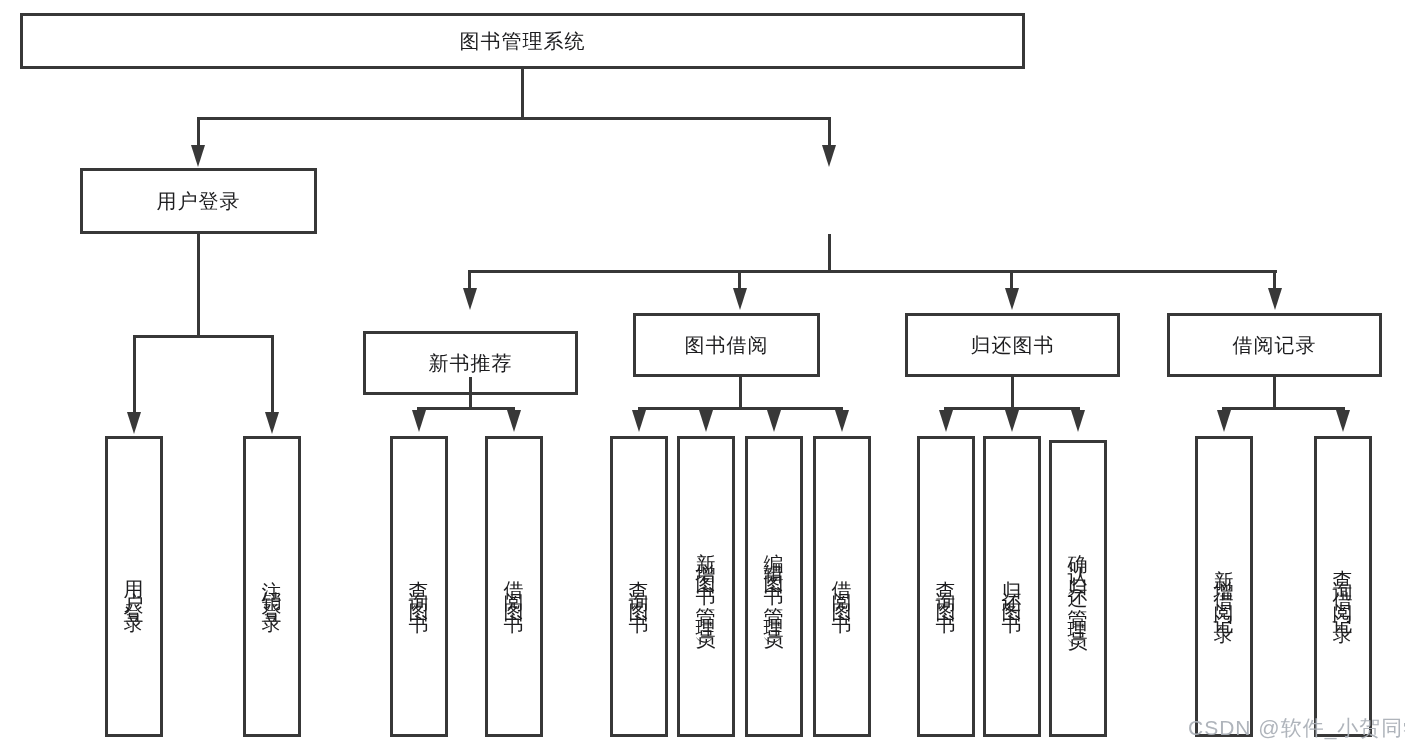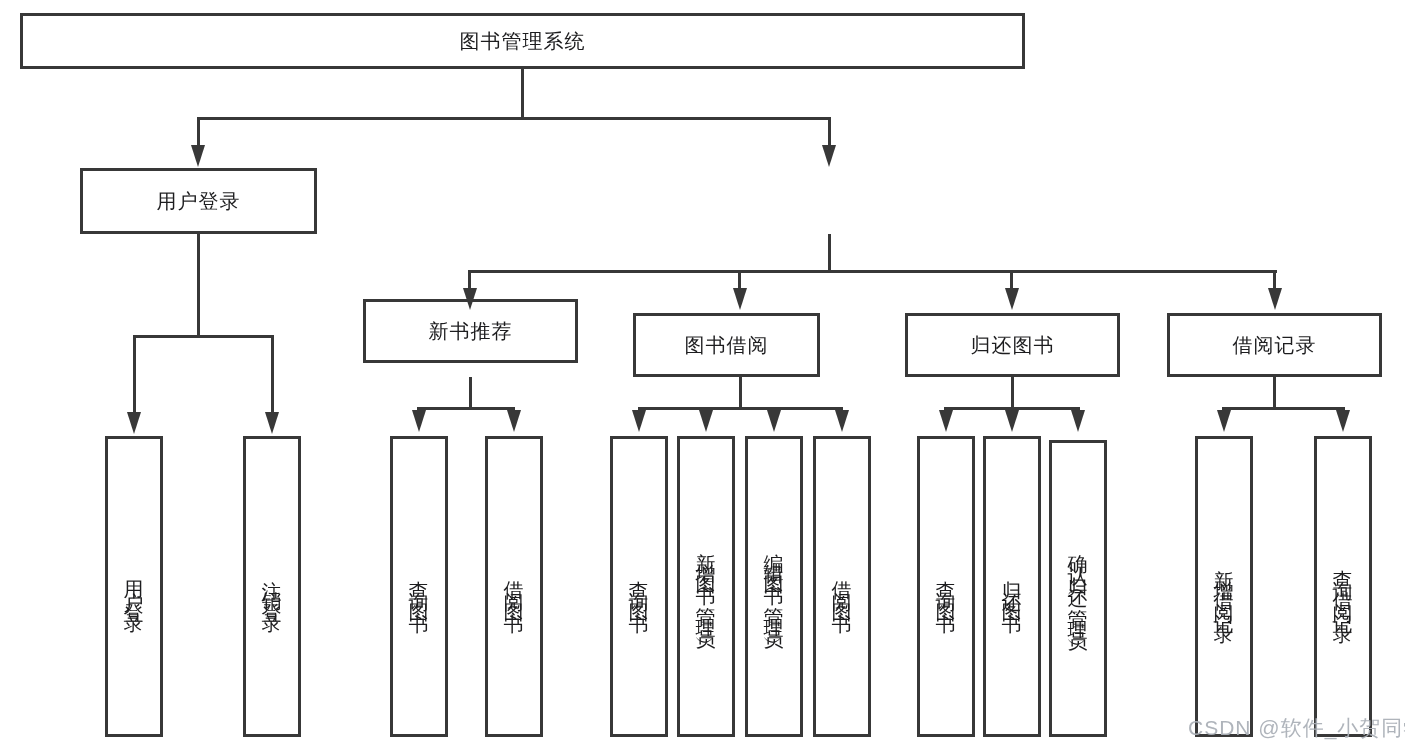--- a/index.html
+++ b/index.html
@@ -70,21 +70,21 @@
 </head>
 <body>
 
 <div class="canvas">
 
   <div class="node h" style="left:20px; top:13px; width:1005px; height:56px;">图书管理系统</div>
 
   <div class="node h" style="left:80px; top:168px; width:237px; height:66px;">用户登录</div>
 
 
-  <div class="node h" style="left:363px; top:299px; width:215px; height:64px;">新书推荐</div>
+  <div class="node h" style="left:363px; top:331px; width:215px; height:64px;">新书推荐</div>
 
   <div class="node h" style="left:633px; top:313px; width:187px; height:64px;">图书借阅</div>
 
   <div class="node h" style="left:905px; top:313px; width:215px; height:64px;">归还图书</div>
 
   <div class="node h" style="left:1167px; top:313px; width:215px; height:64px;">借阅记录</div>
 
   <div class="node v" style="left:105px; top:436px; width:58px; height:301px;">用户登录</div>
   <div class="node v" style="left:243px; top:436px; width:58px; height:301px;">注销登录</div>
 

